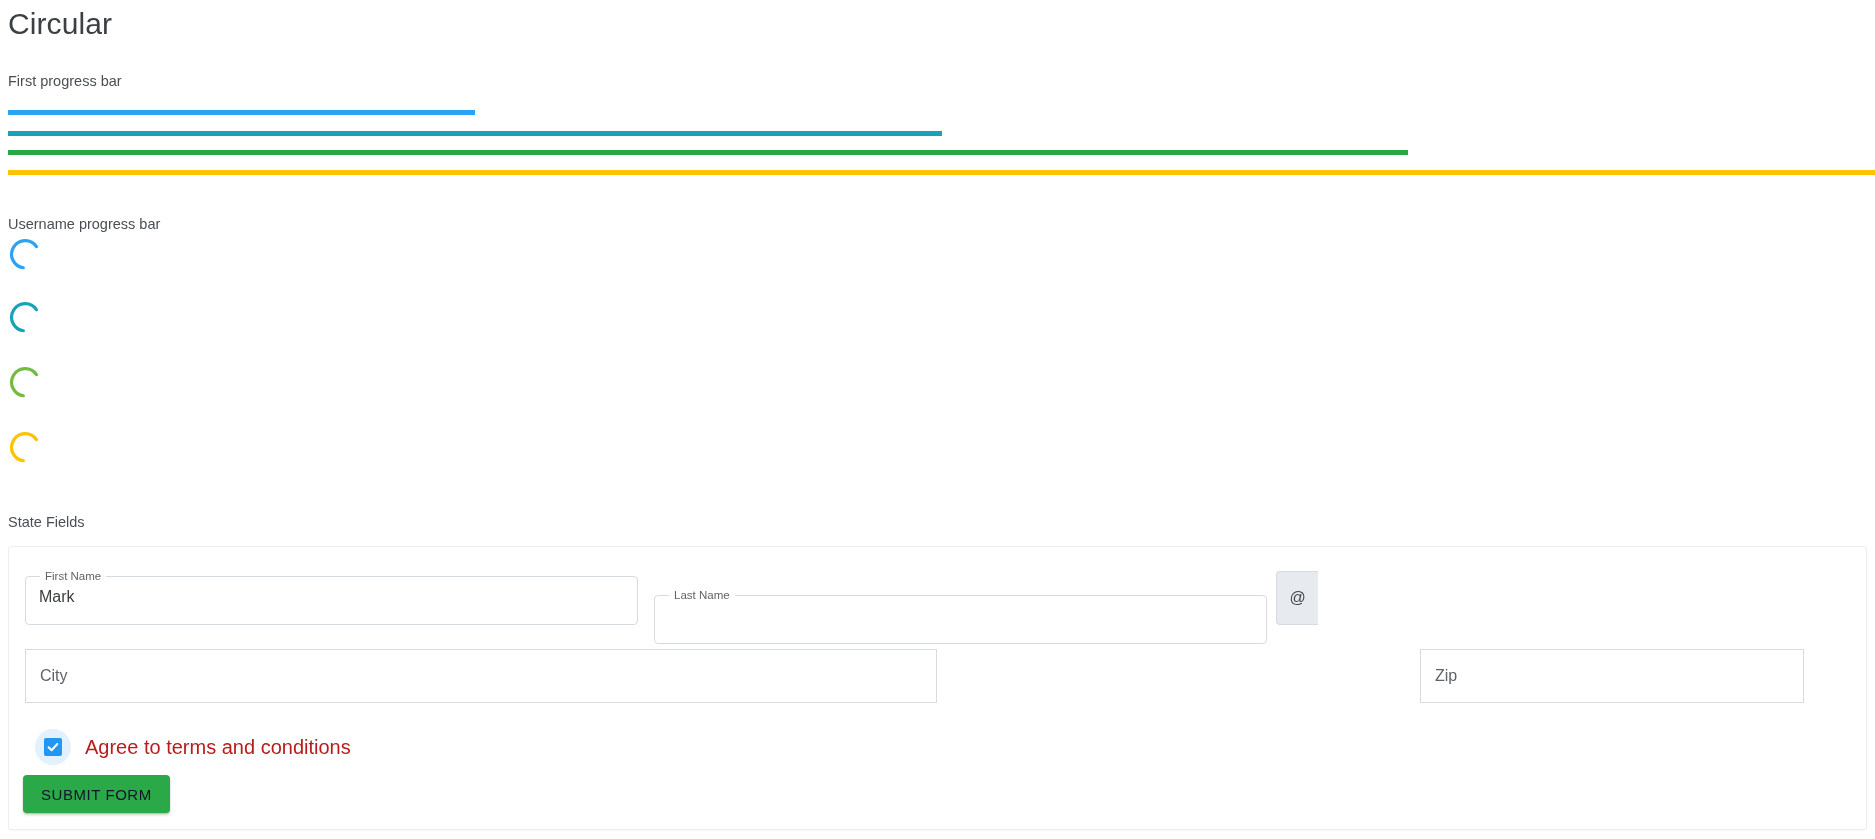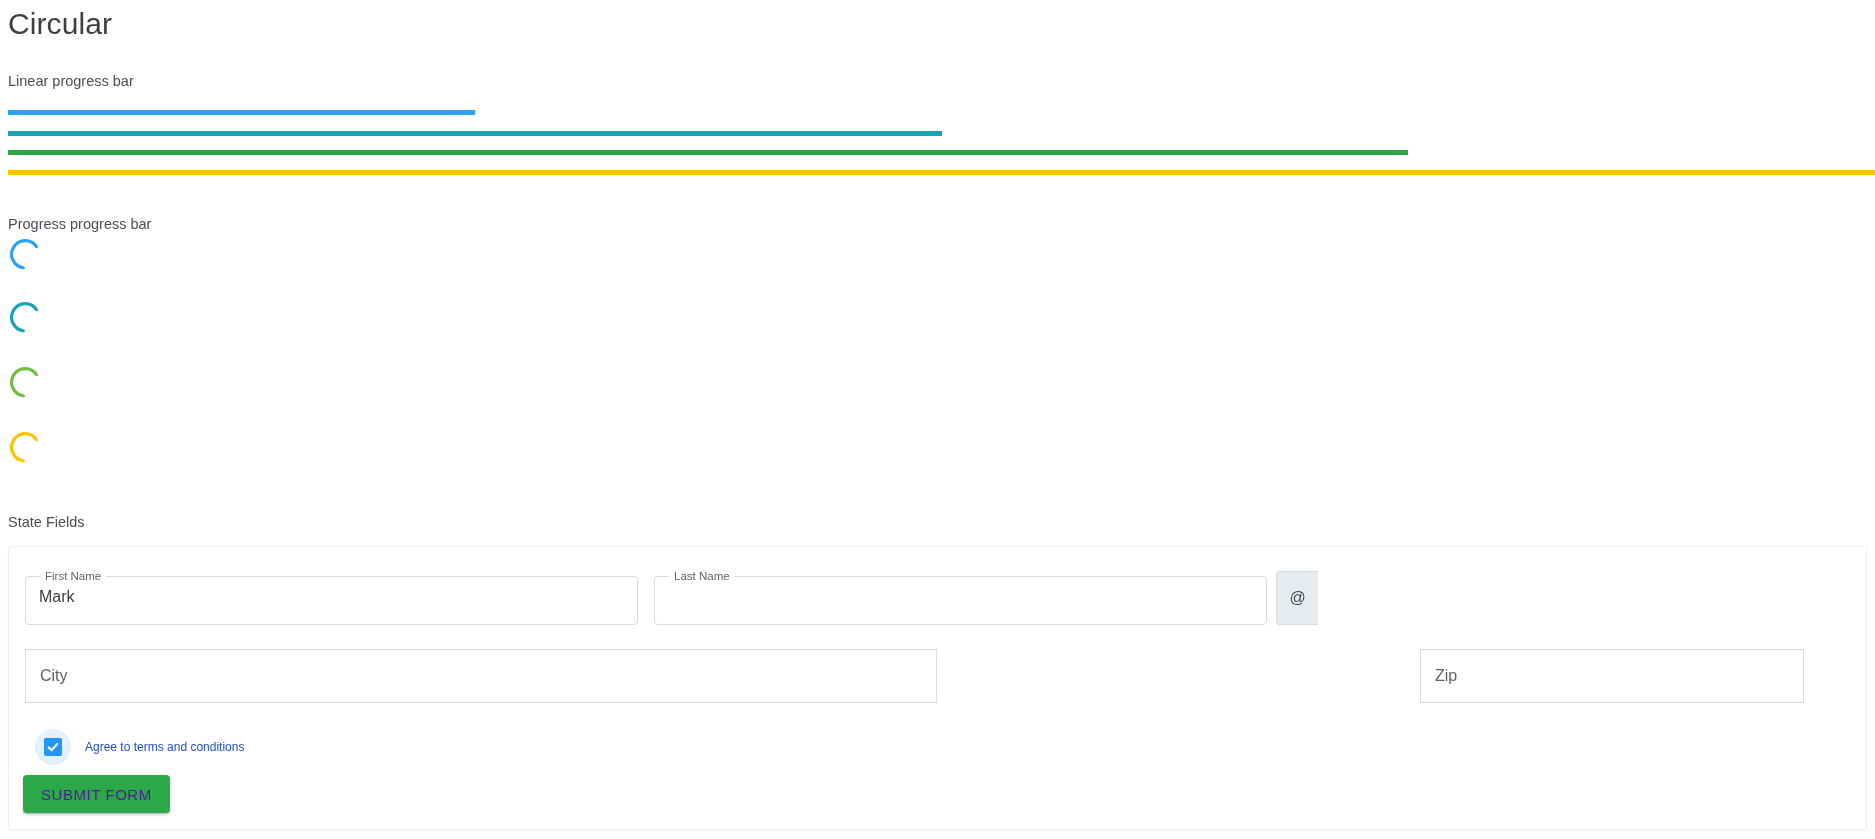--- a/index.html
+++ b/index.html
@@ -232,68 +232,68 @@
     height: 18px;
     border-radius: 2px;
     background: #2196f3;
     display: flex;
     align-items: center;
     justify-content: center;
   }
   .cb-box svg { display: block; }
   .cb-label {
     margin-left: 14px;
-    font-size: 12px;
-    color: #1d4ed8;
+    font-size: 20px;
+    color: #b91c1c;
     white-space: nowrap;
   }
 
   
   .submit-btn {
     position: absolute;
     left: 14px;
     top: 228px;
     height: 38px;
     padding: 0 18px;
     background: #2ba949;
-    color: #4c1d95;
+    color: #0f172a;
     border: 0;
     border-radius: 4px;
     font-family: "Liberation Sans", sans-serif;
     font-size: 15px;
     letter-spacing: 0.55px;
     cursor: pointer;
     box-shadow: 0 2px 3px rgba(0,0,0,0.18), 0 1px 1px rgba(0,0,0,0.12);
   }
 </style>
 </head>
 <body>
 
 <div class="page">
 
   <div class="page-title">Circular</div>
 
-  <div class="caption linear">Linear progress bar</div>
+  <div class="caption linear">First progress bar</div>
 
   <div class="linear-wrap">
     <div class="lbar b1" style="background: rgb(255, 255, 255);">
         <span style="background: rgb(43, 162, 242); width: 25%;"></span>
       </div>
     <div class="lbar b2" style="background: rgb(255, 255, 255);">
         <span style="background: rgb(23, 162, 184); width: 50%;"></span>
       </div>
     <div class="lbar b3" style="background: rgb(255, 255, 255);">
         <span style="background: rgb(40, 167, 69); width: 75%;"></span>
       </div>
     <div class="lbar b4" style="background: rgb(255, 255, 255);">
         <span style="background: rgb(253, 195, 0); width: 100%;"></span>
       </div>
   </div>
 
-  <div class="caption circular">Progress progress bar</div>
+  <div class="caption circular">Username progress bar</div>
 
   <div class="circ c1">
     <svg viewBox="0 0 34 34">
       <path d="M 17 3.4 A 13.6 13.6 0 1 0 27.6 25.9" fill="none" stroke-width="3.2" stroke-linecap="round" stroke-dasharray="62 200" stroke="#2ba2f2" transform="rotate(57 17 17)"></path>
     </svg>
   </div>
   <div class="circ c2">
     <svg viewBox="0 0 34 34">
       <path d="M 17 3.4 A 13.6 13.6 0 1 0 27.6 25.9" fill="none" stroke-width="3.2" stroke-linecap="round" stroke-dasharray="62 200" stroke="#17a2b8" transform="rotate(57 17 17)"></path>
     </svg>
@@ -315,21 +315,21 @@
 
     <div class="row1" style="width:1827px;">
 
       <div class="of" style="left:0px; width:613px;">
         <fieldset>
           <legend>First Name</legend>
         </fieldset>
         <input type="text" value="Mark" style="">
       </div>
 
-      <div class="of" style="left:629px; width:613px;">
+      <div class="of" style="left:629px; width:613px;margin-top:19px;">
         <fieldset>
           <legend>Last Name</legend>
         </fieldset>
       </div>
 
       <div class="input-group" style="left:1251px; width:268px;">
         <div class="addon">@</div>
       </div>
     </div>
 

